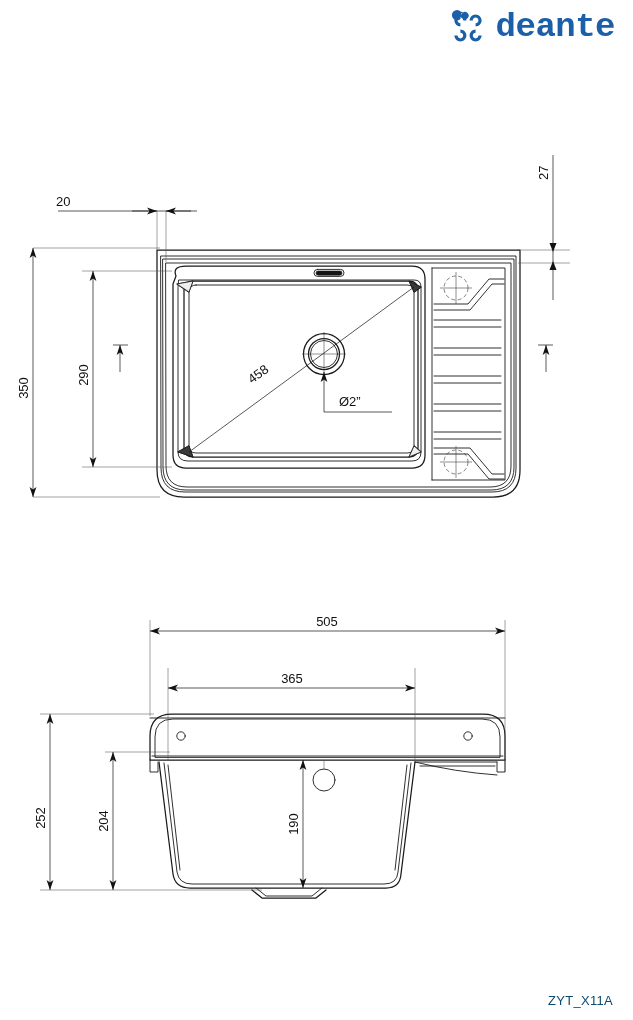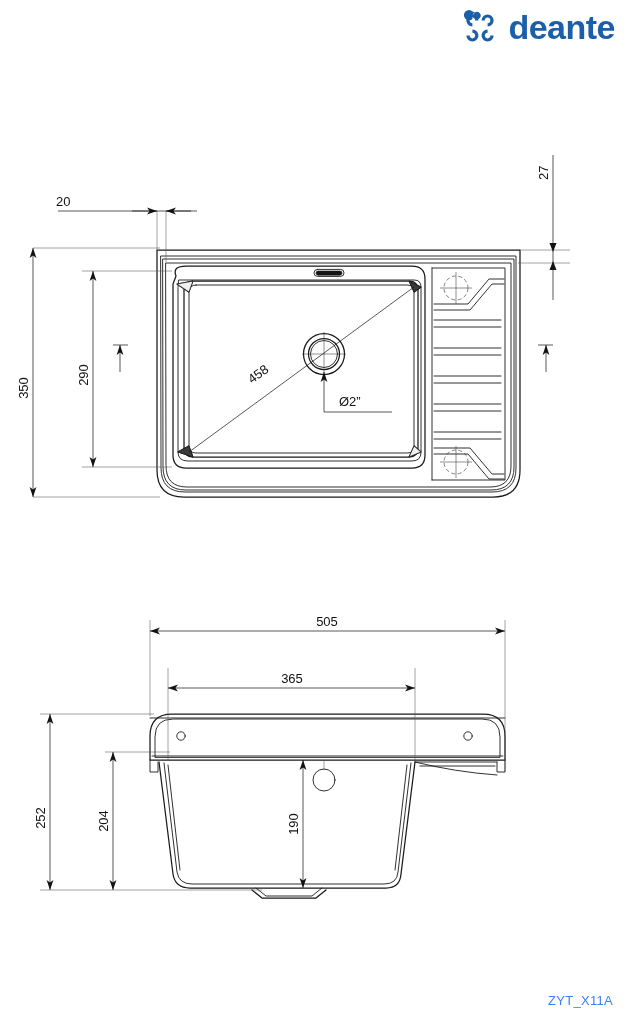--- a/index.html
+++ b/index.html
@@ -29,34 +29,34 @@
     align-items: center;
     gap: 8px;
     user-select: none;
   }
   .brand-mark {
     width: 40px;
     height: 40px;
     display: block;
   }
   .brand-word {
-    font-family: Liberation Sans, sans-serif;
+    font-family: Liberation Mono, monospace;
     font-size: 34px;
     font-weight: 600;
     letter-spacing: -0.5px;
     color: #1b5fa8;
     line-height: 1;
     padding-bottom: 3px;
   }
   .code {
     position: absolute;
     right: 20px;
     bottom: 12px;
     font-size: 13px;
-    color: #3b82f6;
+    color: #0c4a6e;
     letter-spacing: 0.3px;
     font-family: "Liberation Sans", sans-serif;
   }
   svg.draw {
     position: absolute;
     left: 0;
     top: 0;
     width: 633px;
     height: 1020px;
   }

